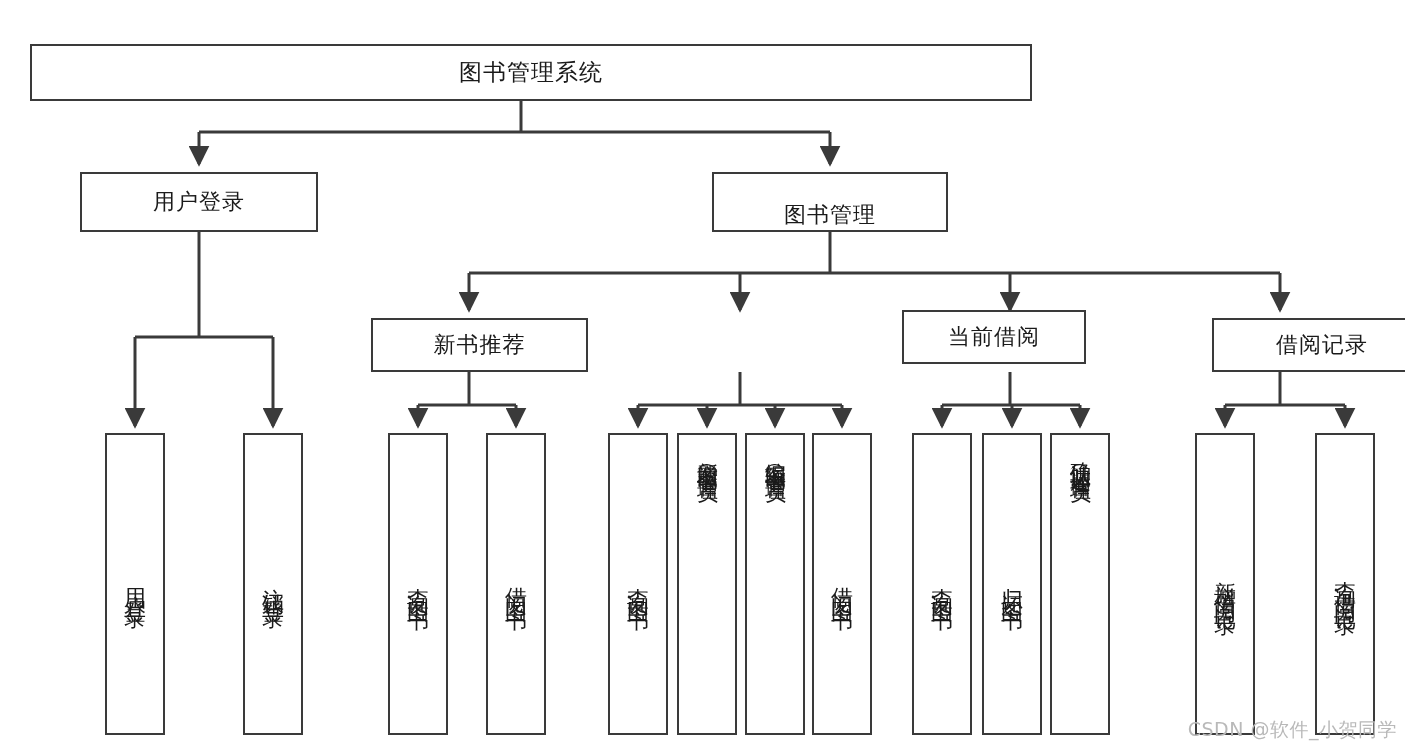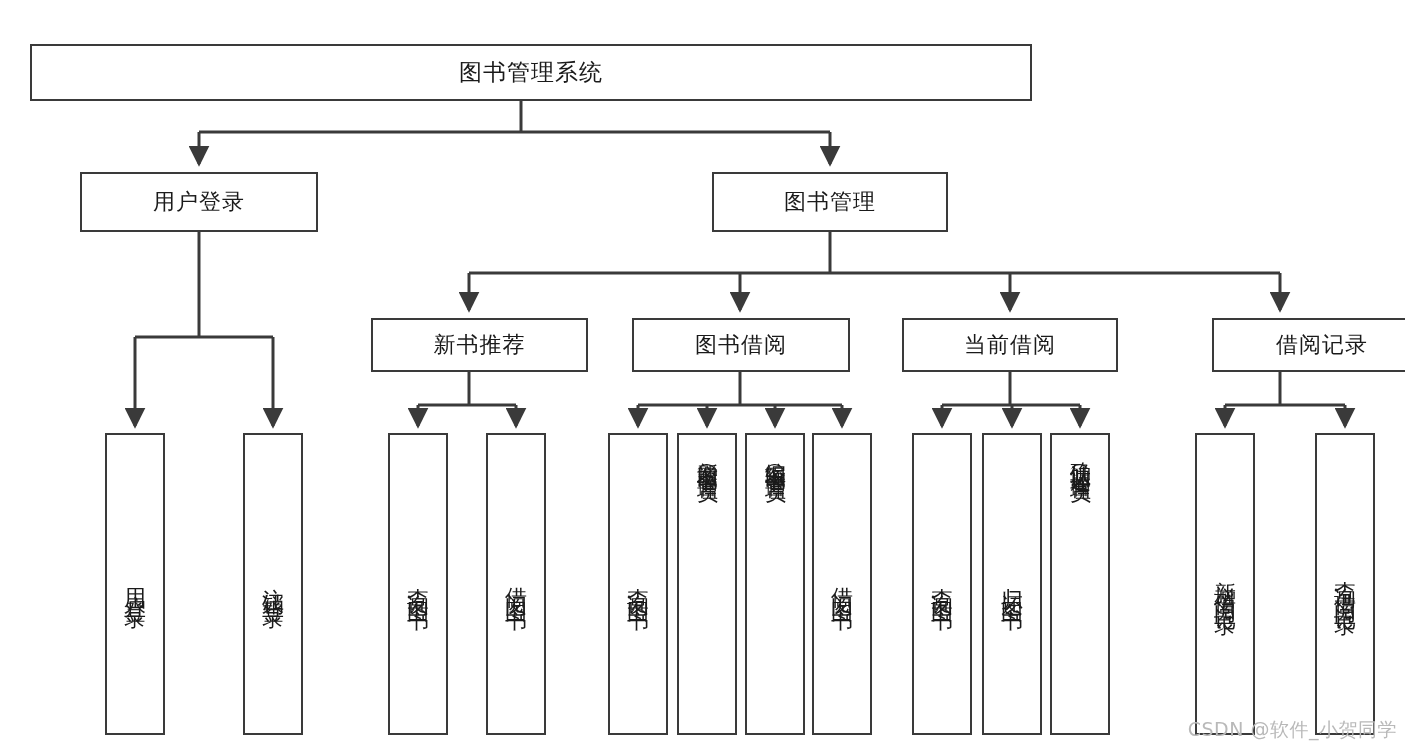--- a/index.html
+++ b/index.html
@@ -104,31 +104,28 @@
     </g>
   </svg>
 
   <div class="node h root" style="left:30px;top:12px;width:1002px;height:57px;margin-top:32px;">
     <span>图书管理系统</span>
   </div>
 
   <div class="node h" style="left:80px;top:172px;width:238px;height:60px;">
     <span>用户登录</span>
   </div>
-  <div class="node h" style="left:712px;top:172px;width:236px;height:60px;">
+  <div class="node h" style="left:712px;top:172px;width:236px;height:60px;align-items:flex-end;">
     <span>图书管理</span>
   </div>
 
   <div class="node h" style="left:371px;top:318px;width:217px;height:54px;">
     <span>新书推荐</span>
   </div>
-  <div class="node h" style="left:632px;top:318px;width:218px;height:54px;">
-    <span>图书借阅</span>
-  </div>
-  <div class="node h" style="left:902px;top:318px;width:216px;height:54px;">
+  <div class="node h" style="left:902px;top:310px;width:184px;height:54px;">
     <span>当前借阅</span>
   </div>
   <div class="node h" style="left:1212px;top:318px;width:220px;height:54px;">
     <span>借阅记录</span>
   </div>
 
   <div class="node v center" style="left:105px;top:433px;width:60px;height:302px;">
     <span class="vtext">用户登录</span>
   </div>
   <div class="node v center" style="left:243px;top:433px;width:60px;height:302px;">

